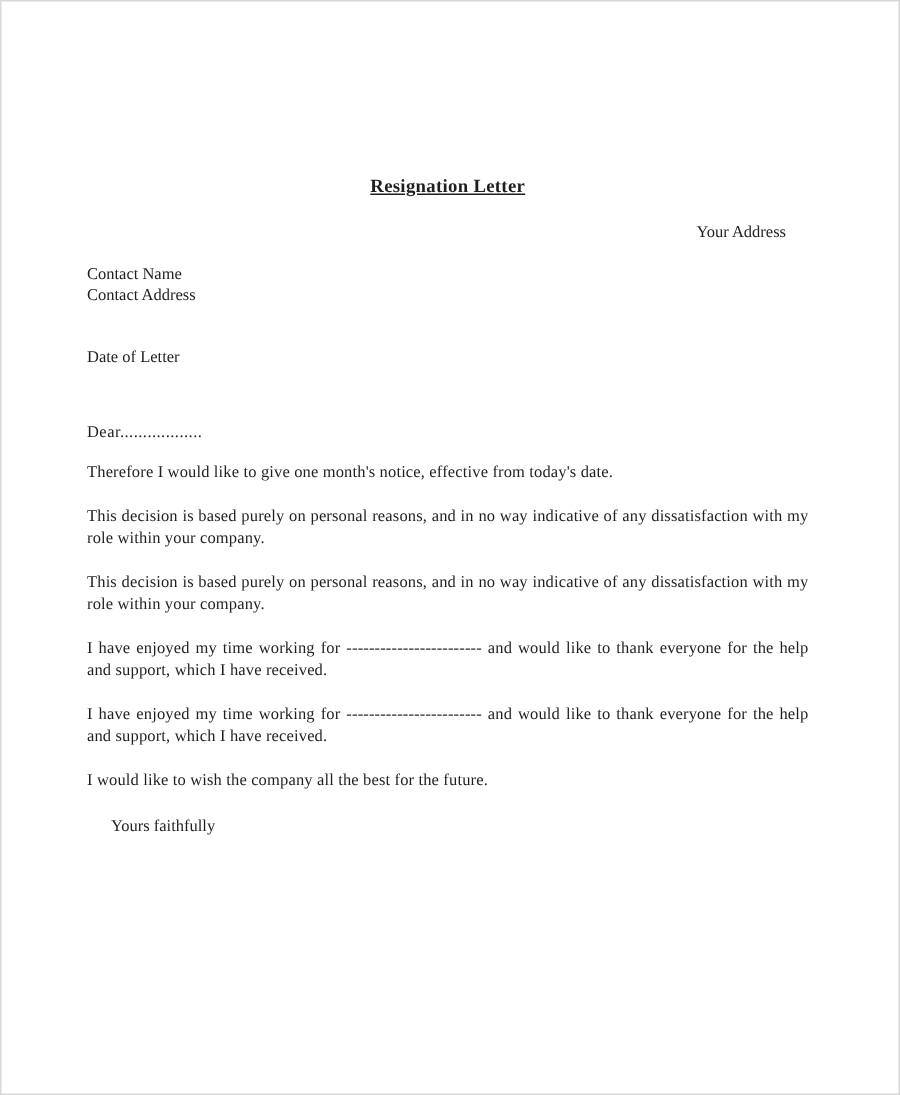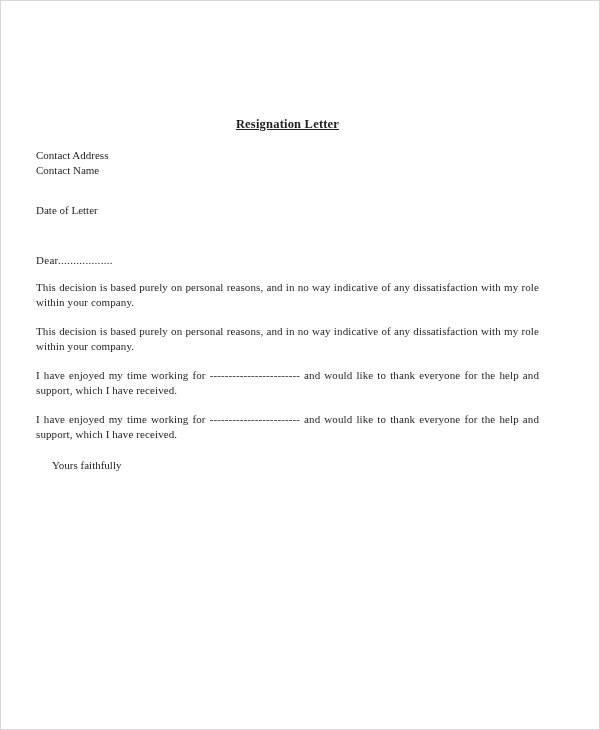--- a/index.html
+++ b/index.html
@@ -8,21 +8,21 @@
     width: 600px;
     height: 730px;
     background: #ffffff;
     border: 1px solid var(--border, #d8d8d8);
     overflow: hidden;
     font-family: "Liberation Serif", serif;
     color: var(--text, #1f1f1f);
   }
   .page-inner {
     box-sizing: border-box;
-    padding: 116px 60px 0 35px;
+    padding: 116px 60px 0 57px;
   }
   .title {
     margin: 0 0 16px 0;
     font-size: 12.5px;
     font-weight: bold;
     text-decoration: underline;
     text-align: center;
     line-height: 15px;
     letter-spacing: 0.2px;
   }
@@ -65,32 +65,35 @@
 </style>
 </head>
 <body>
 
 <div class="page-frame">
   <div class="page-inner">
 
     <h1 class="title">Resignation Letter</h1>
 
     <div class="sender">
+      <div>Your Address</div>
     </div>
 
     <div class="recipient">
+      <div>Contact Name</div>
       <div>Contact Address</div>
-      <div>Contact Name</div>
     </div>
 
     <div class="date-line">Date of Letter</div>
 
     <div class="salutation">Dear..................</div>
 
+    <p class="para no-justify">Therefore I would like to give one month's notice, effective from today's date.</p>
     <p class="para">This decision is based purely on personal reasons, and in no way indicative of any dissatisfaction with my role within your company.</p>
     <p class="para">This decision is based purely on personal reasons, and in no way indicative of any dissatisfaction with my role within your company.</p>
     <p class="para">I have enjoyed my time working for ------------------------ and would like to thank everyone for the help and support, which I have received.</p>
     <p class="para">I have enjoyed my time working for ------------------------ and would like to thank everyone for the help and support, which I have received.</p>
+    <p class="para no-justify">I would like to wish the company all the best for the future.</p>
 
     <div class="closing">Yours faithfully</div>
 
   </div>
 </div>
 
 </body></html>

